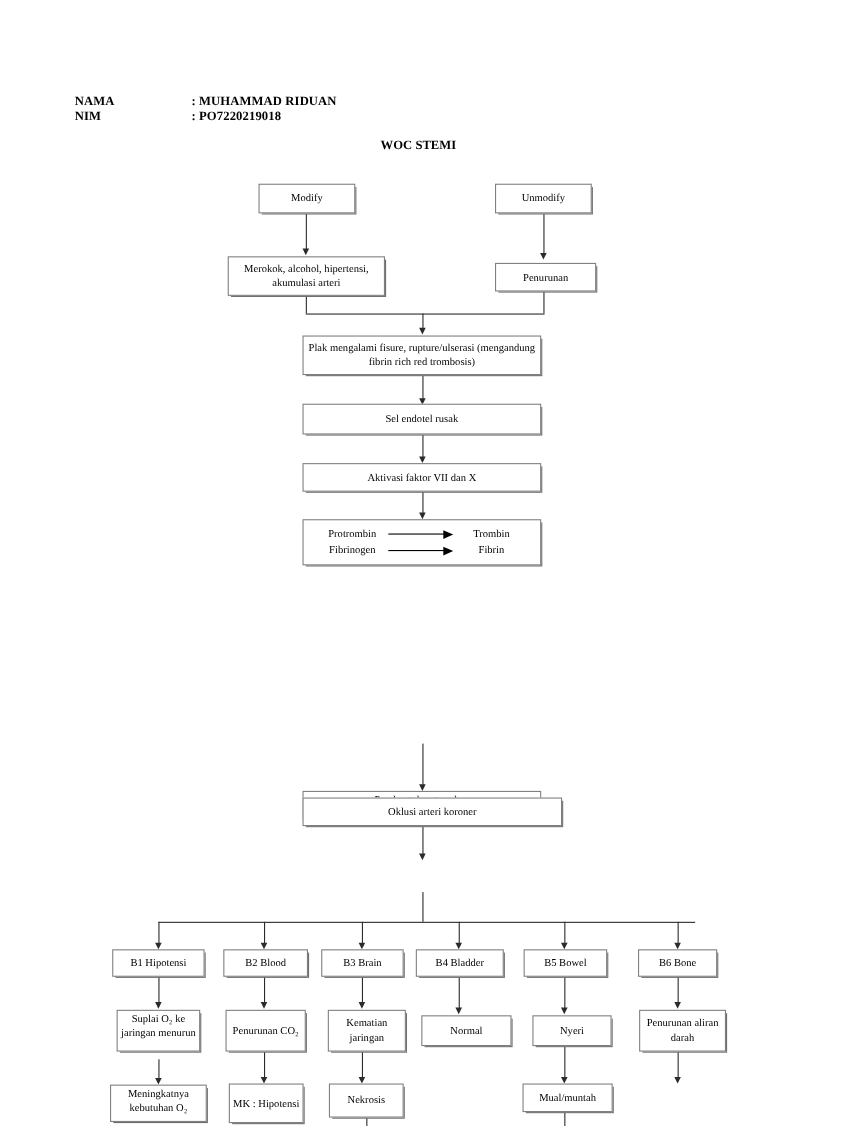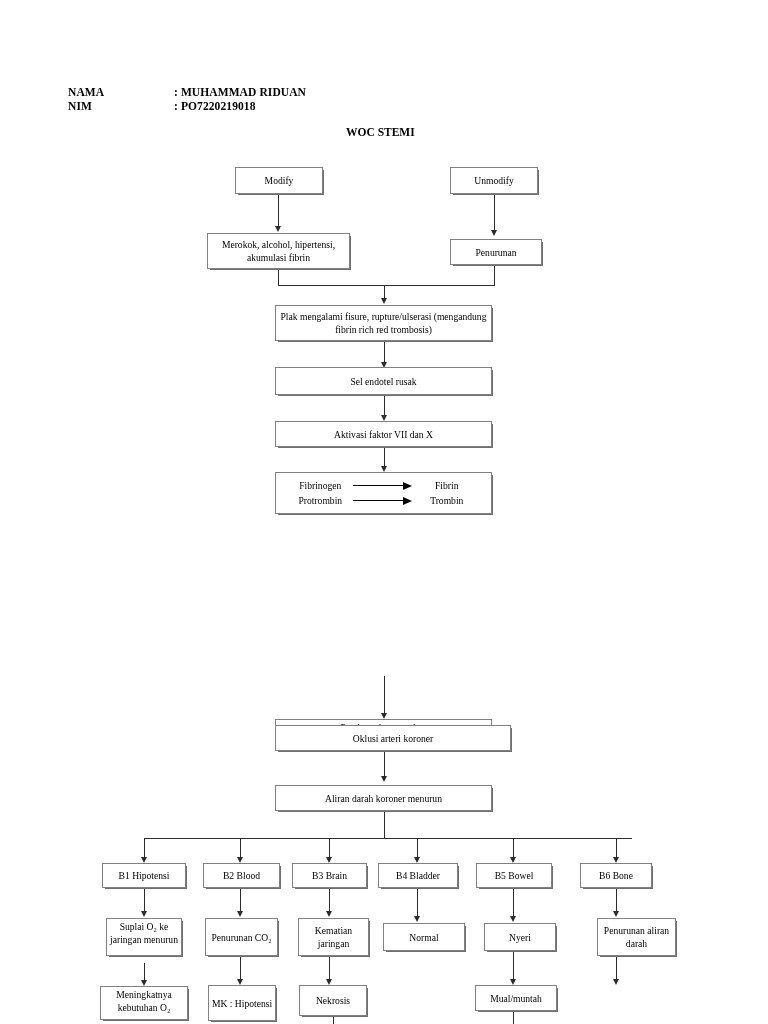--- a/index.html
+++ b/index.html
@@ -144,21 +144,21 @@
   <div class="doc-title">WOC STEMI</div>
 
   <div class="box shadow" style="left:235px; top:167px; width:88px; height:27px;">
     <span class="txt">Modify</span>
   </div>
 
   <div class="vline" style="left:278px; top:194px; height:34px;"></div>
   <div class="arrowhead" style="left:275px; top:226px;"></div>
 
   <div class="box shadow" style="left:207px; top:233px; width:143px; height:36px;">
-    <span class="txt">Merokok, alcohol, hipertensi, akumulasi fibrin</span>
+    <span class="txt">Merokok, alcohol, hipertensi, akumulasi arteri</span>
   </div>
 
   <div class="box shadow" style="left:450px; top:167px; width:88px; height:27px;">
     <span class="txt">Unmodify</span>
   </div>
 
   <div class="vline" style="left:494px; top:194px; height:38px;"></div>
   <div class="arrowhead" style="left:491px; top:230px;"></div>
 
   <div class="box shadow" style="left:450px; top:239px; width:92px; height:26px;">
@@ -188,49 +188,46 @@
   <div class="box shadow" style="left:275px; top:421px; width:217px; height:26px;">
     <span class="txt">Aktivasi faktor VII dan X</span>
   </div>
 
   <div class="vline" style="left:384px; top:447px; height:22px;"></div>
   <div class="arrowhead" style="left:381px; top:466px;"></div>
 
   <div class="box shadow" style="left:275px; top:472px; width:217px; height:42px;">
     <div class="protrombin-inner">
       <div class="inl-row">
+        <span class="inl-label">Protrombin</span>
+        <span class="inl-arrow"></span>
+        <span class="inl-label">Trombin</span>
+      </div>
+      <div class="inl-row">
         <span class="inl-label">Fibrinogen</span>
         <span class="inl-arrow"></span>
         <span class="inl-label">Fibrin</span>
       </div>
-      <div class="inl-row">
-        <span class="inl-label">Protrombin</span>
-        <span class="inl-arrow"></span>
-        <span class="inl-label">Trombin</span>
-      </div>
     </div>
   </div>
 
   <div class="vline" style="left:384px; top:676px; height:40px;"></div>
   <div class="arrowhead" style="left:381px; top:713px;"></div>
 
   <div class="box" style="left:275px; top:719px; width:217px; height:26px; z-index:2; align-items:flex-start;">
     <span class="txt">Pembentukan trombus</span>
   </div>
 
   <div class="box shadow" style="left:275px; top:725px; width:236px; height:26px; z-index:4;">
     <span class="txt">Oklusi arteri koroner</span>
   </div>
 
   <div class="vline" style="left:384px; top:751px; height:28px;"></div>
   <div class="arrowhead" style="left:381px; top:776px;"></div>
 
-  <div class="box shadow" style="left:275px; top:785px; width:217px; height:26px; z-index:4;">
-    <span class="txt">Aliran darah koroner menurun</span>
-  </div>
 
   <div class="vline" style="left:384px; top:811px; height:27px;"></div>
   <div class="hline" style="left:144px; top:838px; width:488px;"></div>
 
   <div class="vline" style="left:144px; top:838px; height:22px;"></div>
   <div class="arrowhead" style="left:141px; top:857px;"></div>
 
   <div class="vline" style="left:240px; top:838px; height:22px;"></div>
   <div class="arrowhead" style="left:237px; top:857px;"></div>
 
@@ -311,19 +308,19 @@
   <div class="box shadow" style="left:475px; top:985px; width:82px; height:26px;">
     <span class="txt">Mual/muntah</span>
   </div>
   <div class="vline" style="left:513px; top:1011px; height:13px;"></div>
 
   <div class="box shadow" style="left:580px; top:863px; width:72px; height:25px;">
     <span class="txt">B6 Bone</span>
   </div>
   <div class="vline" style="left:616px; top:888px; height:26px;"></div>
   <div class="arrowhead" style="left:613px; top:911px;"></div>
-  <div class="box shadow" style="left:597px; top:918px; width:79px; height:38px;">
+  <div class="box shadow" style="left:581px; top:918px; width:79px; height:38px;">
     <span class="txt">Penurunan aliran darah</span>
   </div>
   <div class="vline" style="left:616px; top:956px; height:26px;"></div>
   <div class="arrowhead" style="left:613px; top:979px;"></div>
 
 </div>
 
 </body></html>

